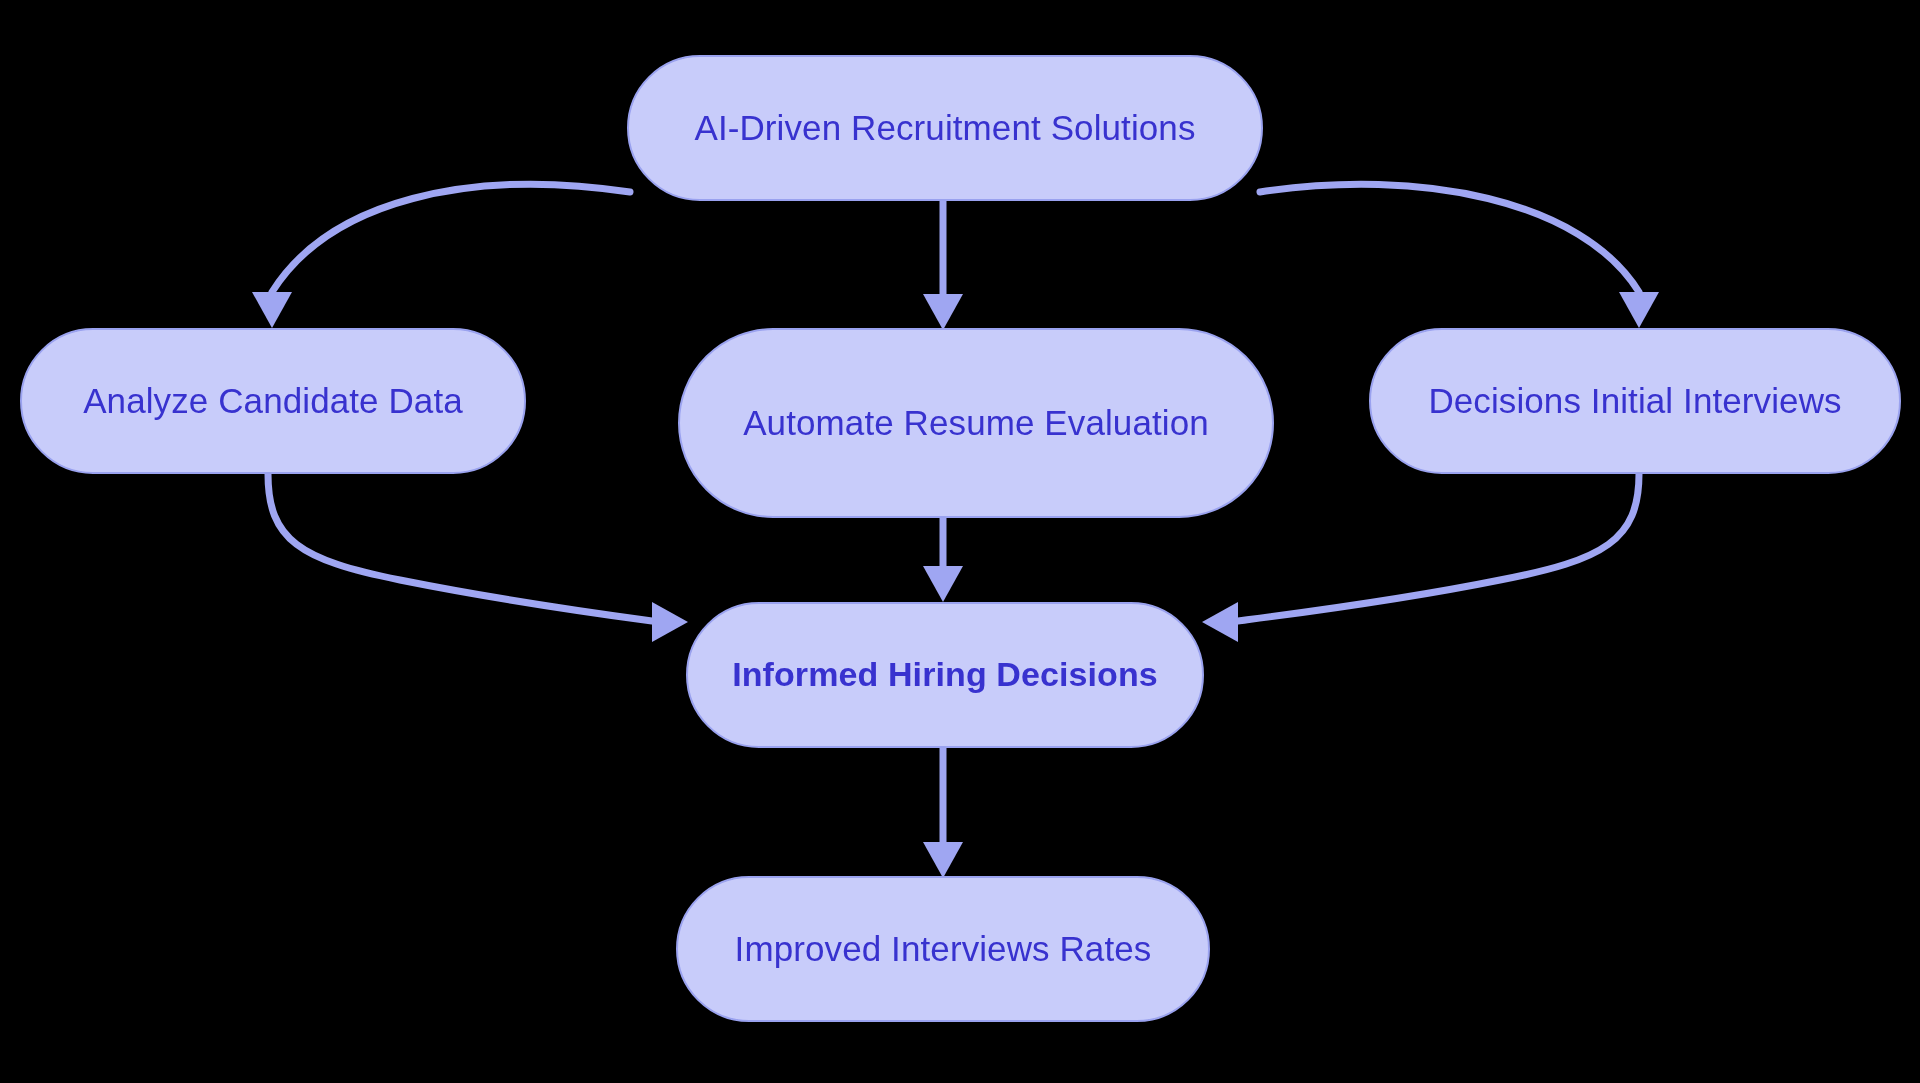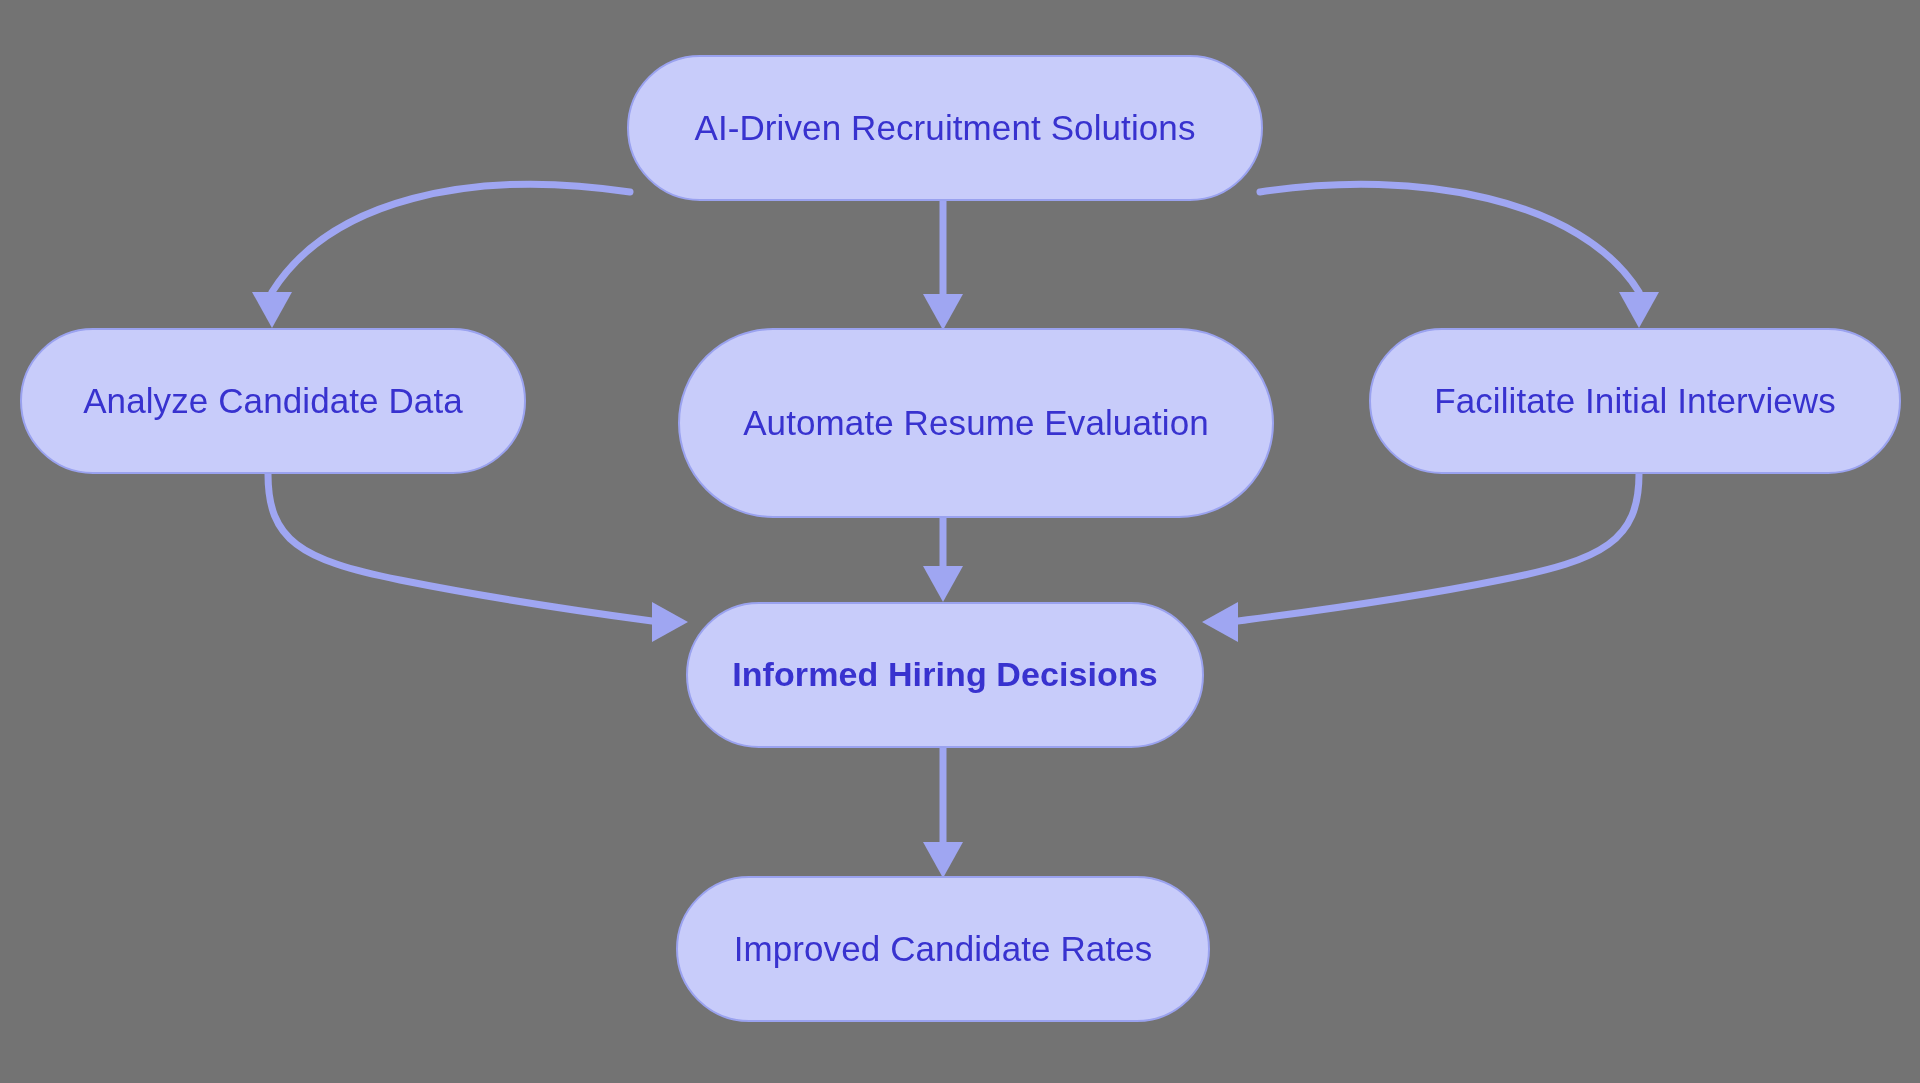--- a/index.html
+++ b/index.html
@@ -10,21 +10,21 @@
   body {
     width: 1920px;
     height: 1083px;
     font-family: "Liberation Sans", sans-serif;
     overflow: hidden;
   }
   #flowchart {
     position: relative;
     width: 1920px;
     height: 1083px;
-    background: #737373;
+    background: #000000;
   }
   #edge-layer {
     position: absolute;
     left: 0;
     top: 0;
     width: 1920px;
     height: 1083px;
   }
   .node {
     position: absolute;
@@ -91,24 +91,24 @@
 
   <div class="node" id="node-analyze">
     <span class="node-label">Analyze Candidate Data</span>
   </div>
 
   <div class="node" id="node-automate">
     <span class="node-label">Automate Resume Evaluation</span>
   </div>
 
   <div class="node" id="node-facilitate">
-    <span class="node-label">Facilitate Initial Interviews</span>
+    <span class="node-label">Decisions Initial Interviews</span>
   </div>
 
   <div class="node" id="node-informed">
     <span class="node-label">Informed Hiring Decisions</span>
   </div>
 
   <div class="node" id="node-retention">
-    <span class="node-label">Improved Candidate Rates</span>
+    <span class="node-label">Improved Interviews Rates</span>
   </div>
 
 </div>
 
 </body></html>

